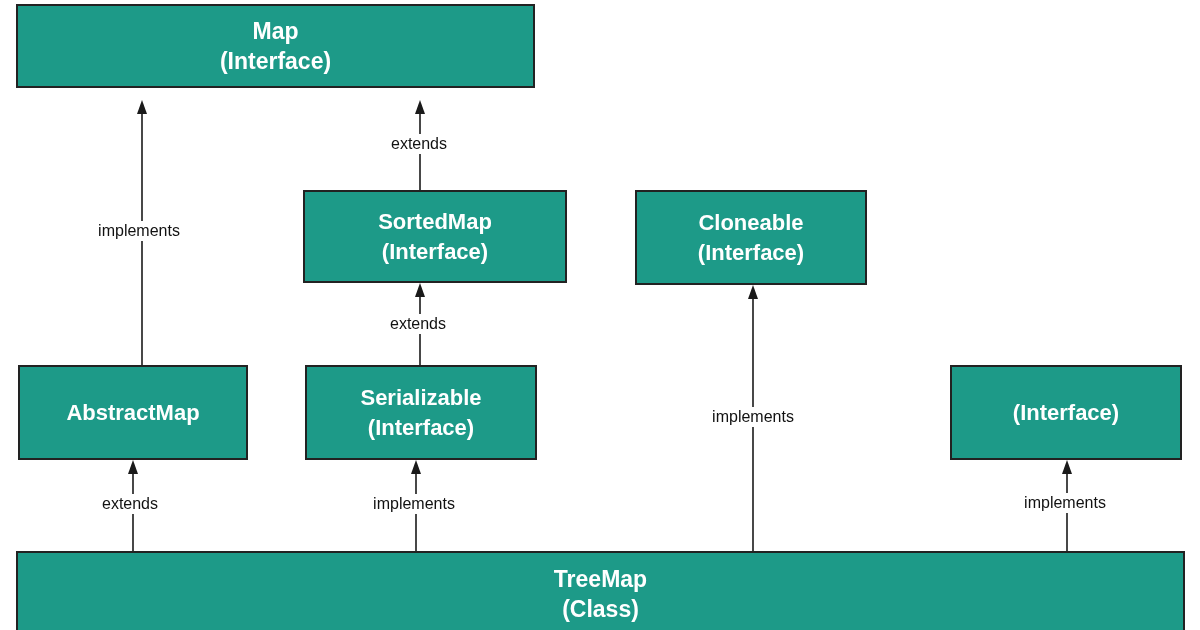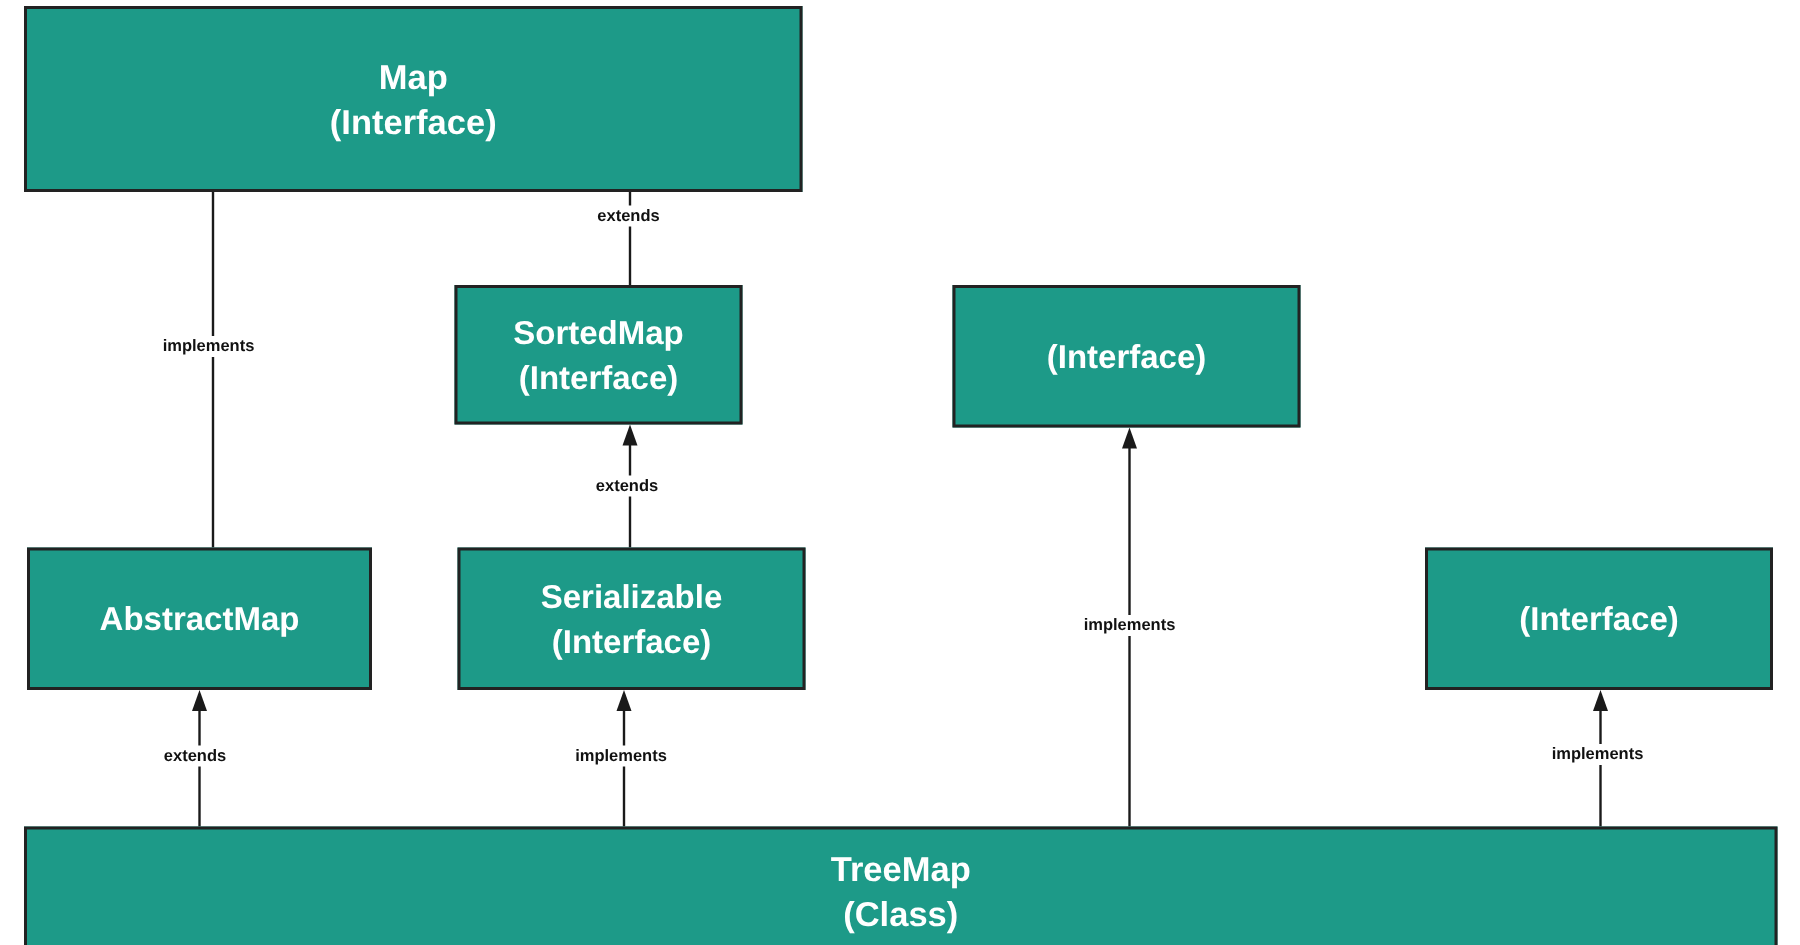--- a/index.html
+++ b/index.html
@@ -41,34 +41,34 @@
     color: var(--node-text);
     display: flex;
     flex-direction: column;
     align-items: center;
     justify-content: center;
     text-align: center;
     font-weight: bold;
     font-size: 22px;
     line-height: 1.32;
   }
-  #n-map          { left: 16px;  top: 4px;   width: 519px;  height: 124px; font-size: 23px; }
-  #n-sortedmap    { left: 303px; top: 190px; width: 192px;  height: 93px; }
+  #n-map          { left: 16px;  top: 4px;   width: 519px;  height: 84px; font-size: 23px; }
+  #n-sortedmap    { left: 303px; top: 190px; width: 264px;  height: 93px; }
   #n-cloneable    { left: 635px; top: 190px; width: 232px;  height: 95px; }
   #n-abstractmap  { left: 18px;  top: 365px; width: 230px;  height: 95px; }
   #n-navigablemap { left: 305px; top: 365px; width: 232px;  height: 95px; }
   #n-serializable { left: 950px; top: 365px; width: 232px;  height: 95px; }
   #n-treemap      { left: 16px;  top: 551px; width: 1169px; height: 86px; font-size: 23px; }
   .elabel {
     position: absolute;
     transform: translate(-50%, -50%);
     background: var(--background);
     color: var(--label-text);
-    font-weight: bold;
-    font-size: 11px;
+    font-weight: normal;
+    font-size: 16px;
     padding: 1px 5px;
     white-space: nowrap;
   }
   #el-0 { left: 139px;  top: 231px; }
   #el-1 { left: 419px;  top: 144px; }
   #el-2 { left: 418px;  top: 324px; }
   #el-3 { left: 130px;  top: 504px; }
   #el-4 { left: 414px;  top: 504px; }
   #el-5 { left: 753px;  top: 417px; }
   #el-6 { left: 1065px; top: 503px; }
@@ -113,20 +113,21 @@
     <span>Map</span>
     <span>(Interface)</span>
   </div>
 
   <div class="node" id="n-sortedmap">
     <span>SortedMap</span>
     <span>(Interface)</span>
   </div>
 
   <div class="node" id="n-cloneable">
+    <span>Cloneable</span>
     <span>(Interface)</span>
   </div>
 
   <div class="node" id="n-abstractmap">
     <span>AbstractMap</span>
   </div>
 
   <div class="node" id="n-navigablemap">
     <span>Serializable</span>
     <span>(Interface)</span>

